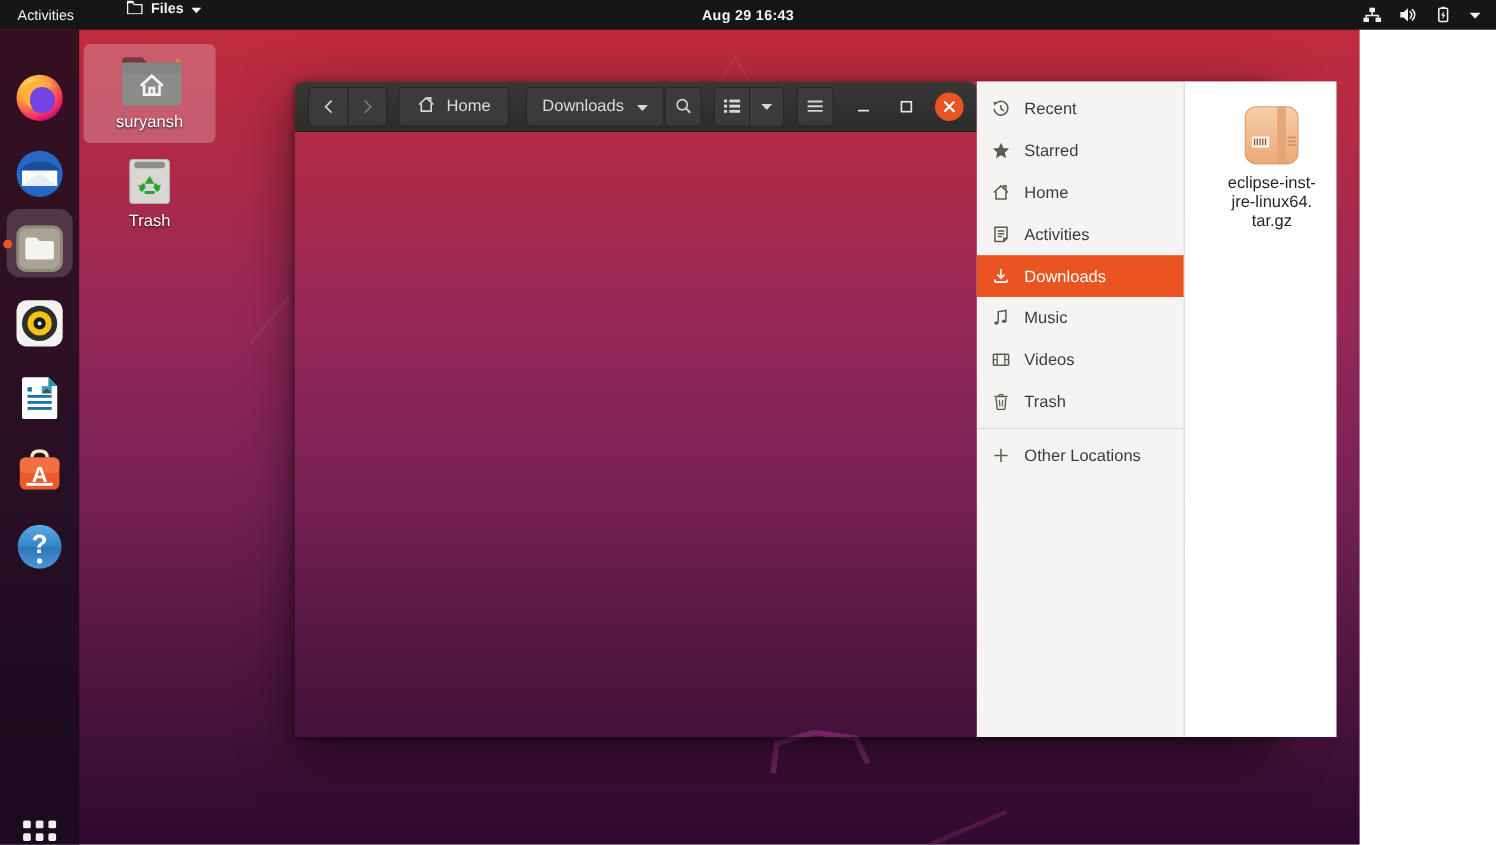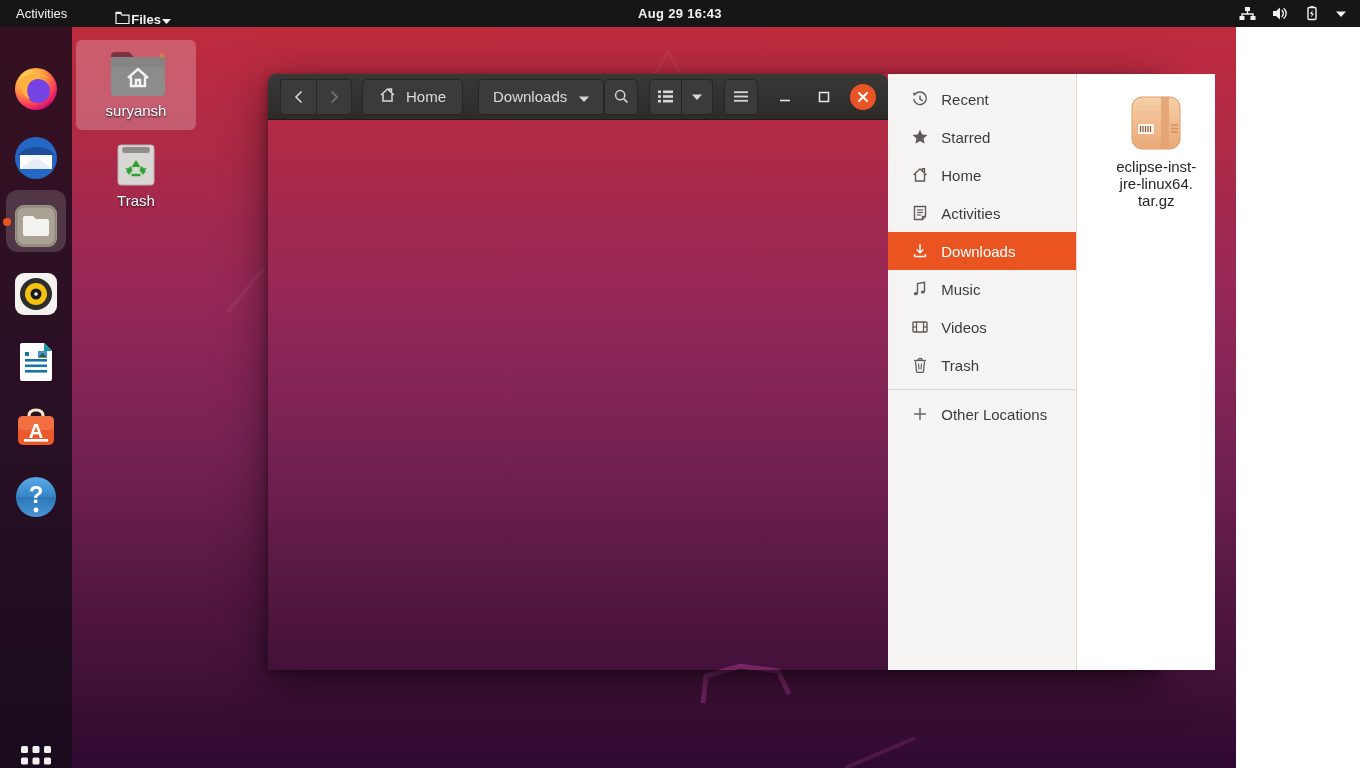--- a/index.html
+++ b/index.html
@@ -10,21 +10,21 @@
   }
   .wall-deco { position:absolute; inset:0; pointer-events:none; }
 
   
   .topbar {
     position:absolute; left:0; top:0; width:1360px; height:27px;
     background:#161616; color:#f2f2f2; font-size:13px;
     display:flex; align-items:center; z-index:50;
   }
   .tb-activities { padding:0 16px; height:27px; display:flex; align-items:center; cursor:default; }
-  .tb-appmenu { display:flex; align-items:flex-end; gap:1px; padding:0 10px; height:27px; margin-left:22px; }
+  .tb-appmenu { display:flex; align-items:flex-start; gap:7px; padding:0 10px; height:27px; margin-left:22px; }
   .tb-clock { position:absolute; left:0; right:0; text-align:center; font-weight:bold; letter-spacing:.3px; }
   .tb-status { margin-left:auto; display:flex; align-items:center; gap:16px; padding-right:14px; z-index:2; }
   .tb-status svg { display:block; }
 
   
   .dock {
     position:absolute; left:0; top:27px; width:72px; height:741px;
     background:rgba(22,11,26,0.82); z-index:40;
   }
   .dock-item { position:absolute; left:12px; width:48px; height:48px; display:flex; align-items:center; justify-content:center; }
@@ -76,21 +76,21 @@
   .winctl { display:flex; align-items:center; gap:13px; margin-left:14px; margin-right:4px; }
   .ctl { width:26px; height:26px; display:flex; align-items:center; justify-content:center; cursor:pointer; }
   .ctl-close { background:#e95425; border-radius:50%; }
 
   .win-body { flex:1; display:flex; min-height:0; }
   .sidebar {
     width:189px; flex:0 0 189px; background:#f6f4f2; border-right:1px solid #dcd8d3;
     padding-top:6px; display:flex; flex-direction:column;
   }
   .sb-item {
-    height:38px; display:flex; align-items:center; gap:13px; padding-left:24px;
+    height:38px; display:flex; align-items:center; gap:13px; padding-left:14px;
     font-size:15px; color:#3d3b39; cursor:pointer;
   }
   .sb-item .ic { width:16px; height:16px; color:#5f5c57; flex:0 0 16px; }
   .sb-item.selected { background:#e95420; color:#ffffff; }
   .sb-item.selected .ic { color:#ffffff; }
   .sb-sep { height:1px; background:#dcd8d3; margin:5px 0; }
   .content { flex:1; background:#ffffff; padding:18px 0 0 20px; }
   .file-tile {
     width:118px; display:flex; flex-direction:column; align-items:center; cursor:pointer;
   }

